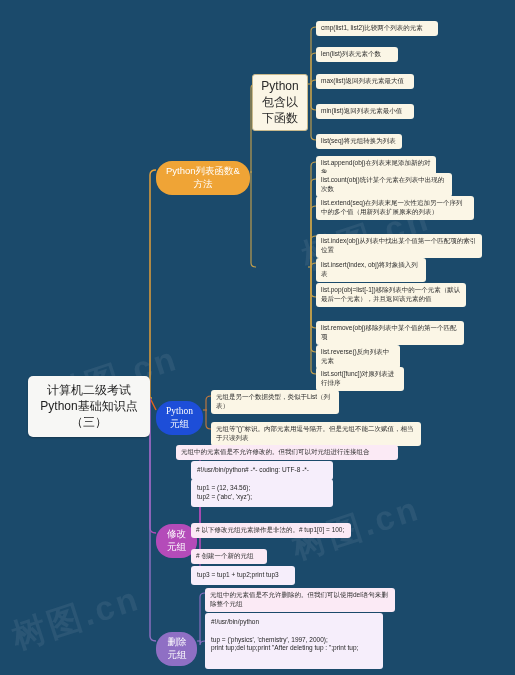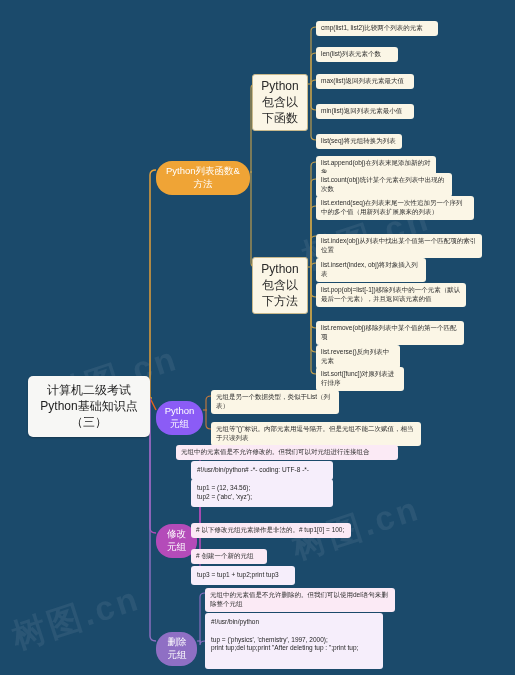--- a/index.html
+++ b/index.html
@@ -51,21 +51,21 @@
   
   .branch{
     color:#fff;
     font-size:9.5px;
     padding:4px 7px;
     border-radius:16px;
     text-align:center;
     font-weight:normal;
   }
   .branch.amber{background:#efa436;}
-  .branch.orange{background:#8b5cf6;}
+  .branch.orange{background:#1d4ed8;font-family:Liberation Serif, serif;}
   .branch.violet{background:#b44bb9;}
   .branch.purple{background:#8f6fc4;}
 
   
   .mid{
     background:#fbf6e6;
     color:#2a2a2a;
     font-size:12px;
     padding:3px 5px;
     border:1px solid #c9b98c;
@@ -145,21 +145,20 @@
     <path d="M197,641 L201,641" stroke="#8f6fc4" stroke-width="1.1" fill="none"></path>
     <path d="M200,641 L200,597 Q200,593 205,593" stroke="#8f6fc4" stroke-width="1.1" fill="none"></path>
     <path d="M200,641 L200,645 Q200,641 205,641" stroke="#8f6fc4" stroke-width="1.1" fill="none"></path>
   </svg>
 
   <div class="node root" style="left:28px;top:376px;width:122px;">计算机二级考试Python基础知识点（三）</div>
 
   <div class="node branch amber" style="left:156px;top:161px;width:94px;">Python列表函数&amp;方法</div>
 
   <div class="node mid" style="left:252px;top:74px;width:56px;">Python包含以下函数</div>
-  <div class="node mid" style="left:252px;top:257px;width:56px;">Python包含以下方法</div>
 
   <div class="node leaf" style="left:316px;top:21px;width:122px;">cmp(list1, list2)比较两个列表的元素</div>
   <div class="node leaf" style="left:316px;top:47px;width:82px;">len(list)列表元素个数</div>
   <div class="node leaf" style="left:316px;top:74px;width:98px;">max(list)返回列表元素最大值</div>
   <div class="node leaf" style="left:316px;top:104px;width:98px;">min(list)返回列表元素最小值</div>
   <div class="node leaf" style="left:316px;top:134px;width:86px;">list(seq)将元组转换为列表</div>
 
   <div class="node leaf" style="left:316px;top:156px;width:120px;">list.append(obj)在列表末尾添加新的对象</div>
   <div class="node leaf" style="left:316px;top:173px;width:136px;">list.count(obj)统计某个元素在列表中出现的次数</div>
   <div class="node leaf" style="left:316px;top:196px;width:158px;">list.extend(seq)在列表末尾一次性追加另一个序列中的多个值（用新列表扩展原来的列表）</div>

